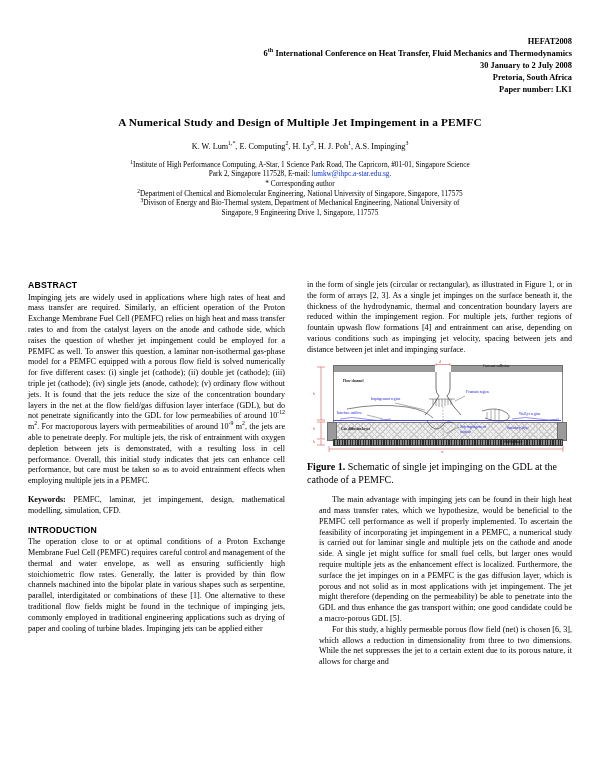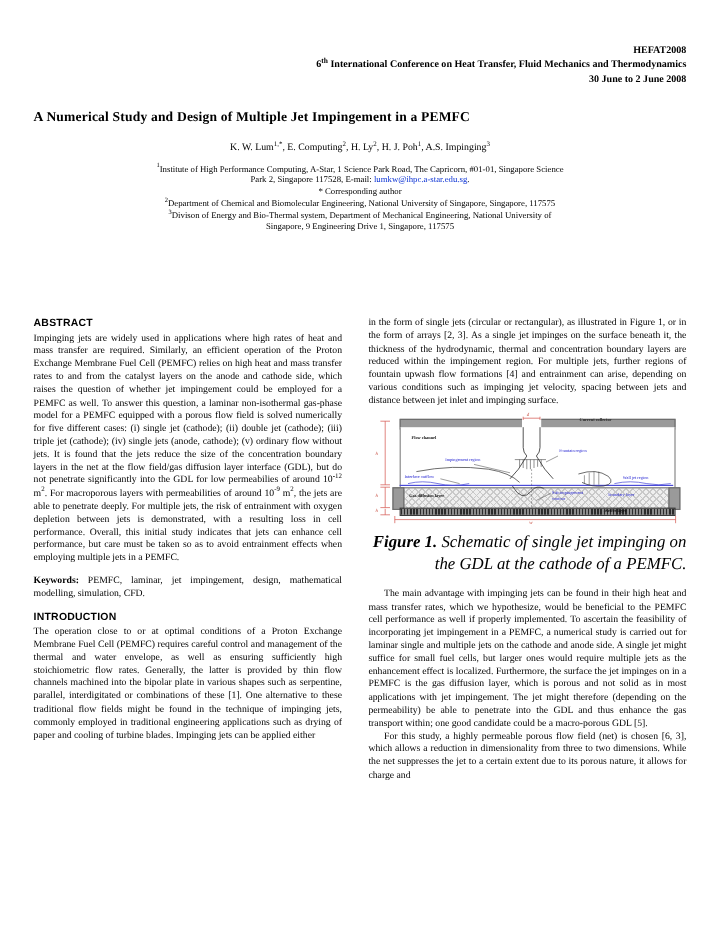--- a/index.html
+++ b/index.html
@@ -31,21 +31,21 @@
     font-size: 8.4px;
     line-height: 1.42;
     margin: 0 0 0 0;
     padding-top: 6px;
   }
   .conf-header div { white-space: nowrap; }
   .conf-header sup { font-size: 6.2px; vertical-align: super; }
 
   
   .paper-title {
-    text-align: left;
+    text-align: center;
     font-weight: bold;
     font-size: 11.3px;
     margin-top: 20px;
     letter-spacing: 0.15px;
   }
   .authors {
     text-align: center;
     font-size: 8.2px;
     margin-top: 14px;
   }
@@ -59,37 +59,37 @@
   }
   .affiliations .aff { display: block; }
   .affiliations sup { font-size: 5.4px; vertical-align: super; }
   .email {
     color: #0b32d4;
   }
 
   
   .columns {
     position: absolute;
-    top: 264px;
+    top: 280px;
     left: 28px;
     right: 28px;
     display: flex;
     gap: 22px;
   }
   .col {
     width: 265px;
     font-size: 8.1px;
     line-height: 1.335;
     text-align: justify;
   }
   .col p {
     margin: 0;
     text-indent: 0;
   }
-  .col p.indent { text-indent: 13px; }
+  .col p.indent { text-indent: 13px; margin-left: 12px; }
   .sec-head {
     font-family: "Liberation Sans", "DejaVu Sans", sans-serif;
     font-weight: bold;
     font-size: 8.7px;
     margin: 0 0 1px 0;
     letter-spacing: 0.2px;
   }
   .spacer-sm { height: 8px; }
   .spacer-xs { height: 5px; }
   .kw b { font-weight: bold; }
@@ -99,25 +99,24 @@
   .figure-wrap {
     margin: 7px 0 4px 0;
   }
   .fig-box {
     position: relative;
     width: 265px;
     height: 92px;
     background: #ffffff;
   }
   .fig-caption {
-    font-size: 14px;
+    font-size: 10px;
     line-height: 1.33;
-    text-align: right;
+    text-align: left;
     margin-top: 5px;
-    font-style: italic;
   }
   .fig-caption b { font-weight: bold; }
 
   
   .collector {
     position: absolute;
     background: #9a9a9a;
     border: 0.6px solid #6d6d6d;
   }
   .fig-label {
@@ -137,21 +136,23 @@
   }
 </style>
 </head>
 <body>
 
 <div class="page">
 
   <div class="conf-header">
     <div>HEFAT2008</div>
     <div><span>6</span><sup>th</sup><span> International Conference on Heat Transfer, Fluid Mechanics and Thermodynamics</span></div>
-    <div>30 June to 2 June 2008</div>
+    <div>30 January to 2 July 2008</div>
+    <div>Pretoria, South Africa</div>
+    <div>Paper number: LK1</div>
   </div>
 
   <div class="paper-title">A Numerical Study and Design of Multiple Jet Impingement in a PEMFC</div>
 
   <div class="authors"><span>K. W. Lum</span><sup>1,*</sup><span>, E. Computing</span><sup>2</sup><span>, H. Ly</span><sup>2</sup><span>, H. J. Poh</span><sup>1</sup><span>, A.S. Impinging</span><sup>3</sup></div>
 
   <div class="affiliations">
     <span class="aff"><sup>1</sup><span>Institute of High Performance Computing, A-Star, 1 Science Park Road, The Capricorn, #01-01, Singapore Science</span></span>
     <span class="aff"><span>Park 2, Singapore 117528, E-mail: </span><span class="email">lumkw@ihpc.a-star.edu.sg</span><span>.</span></span>
     <span class="aff">* Corresponding author</span>

